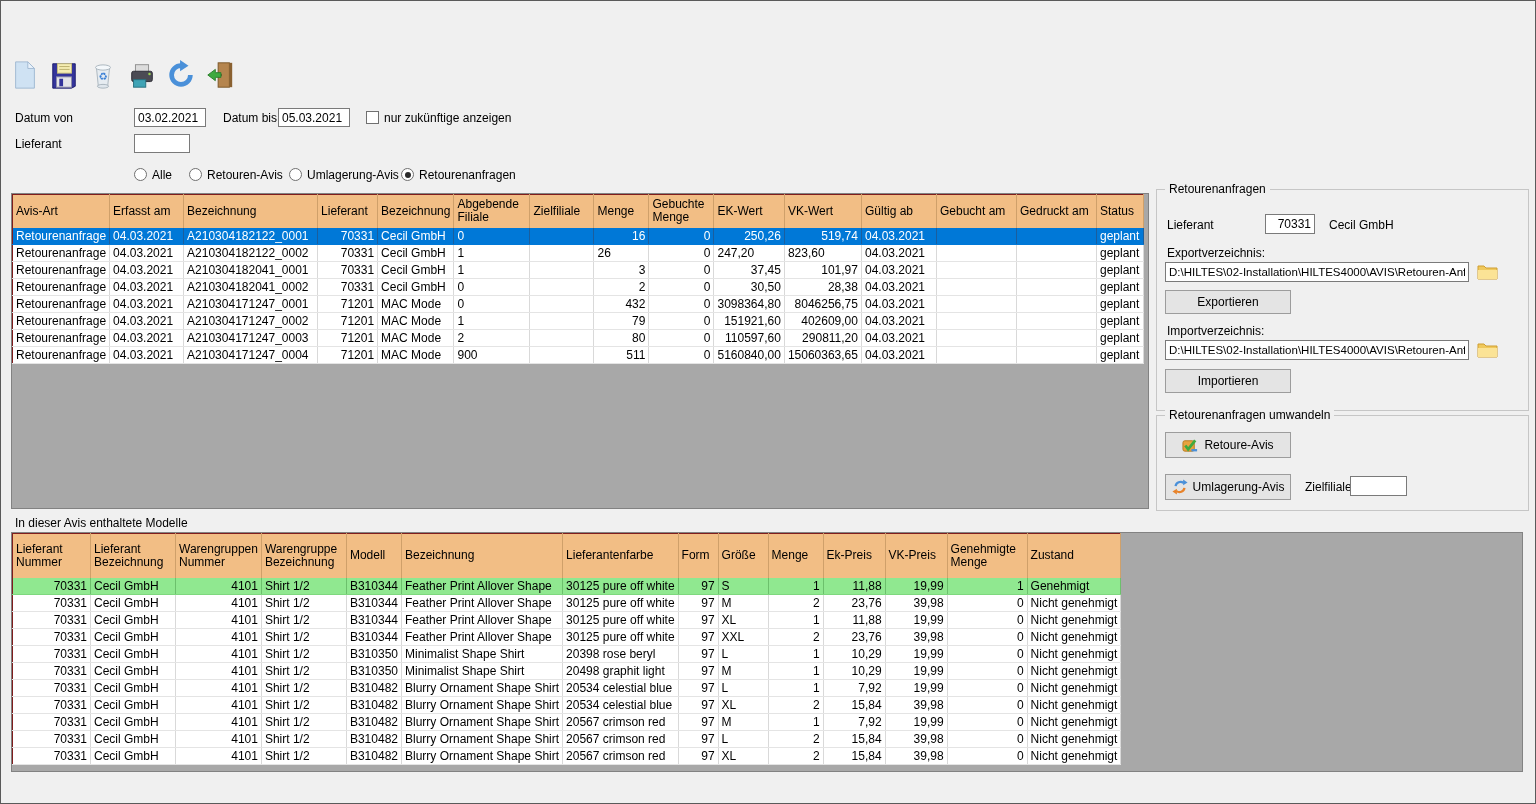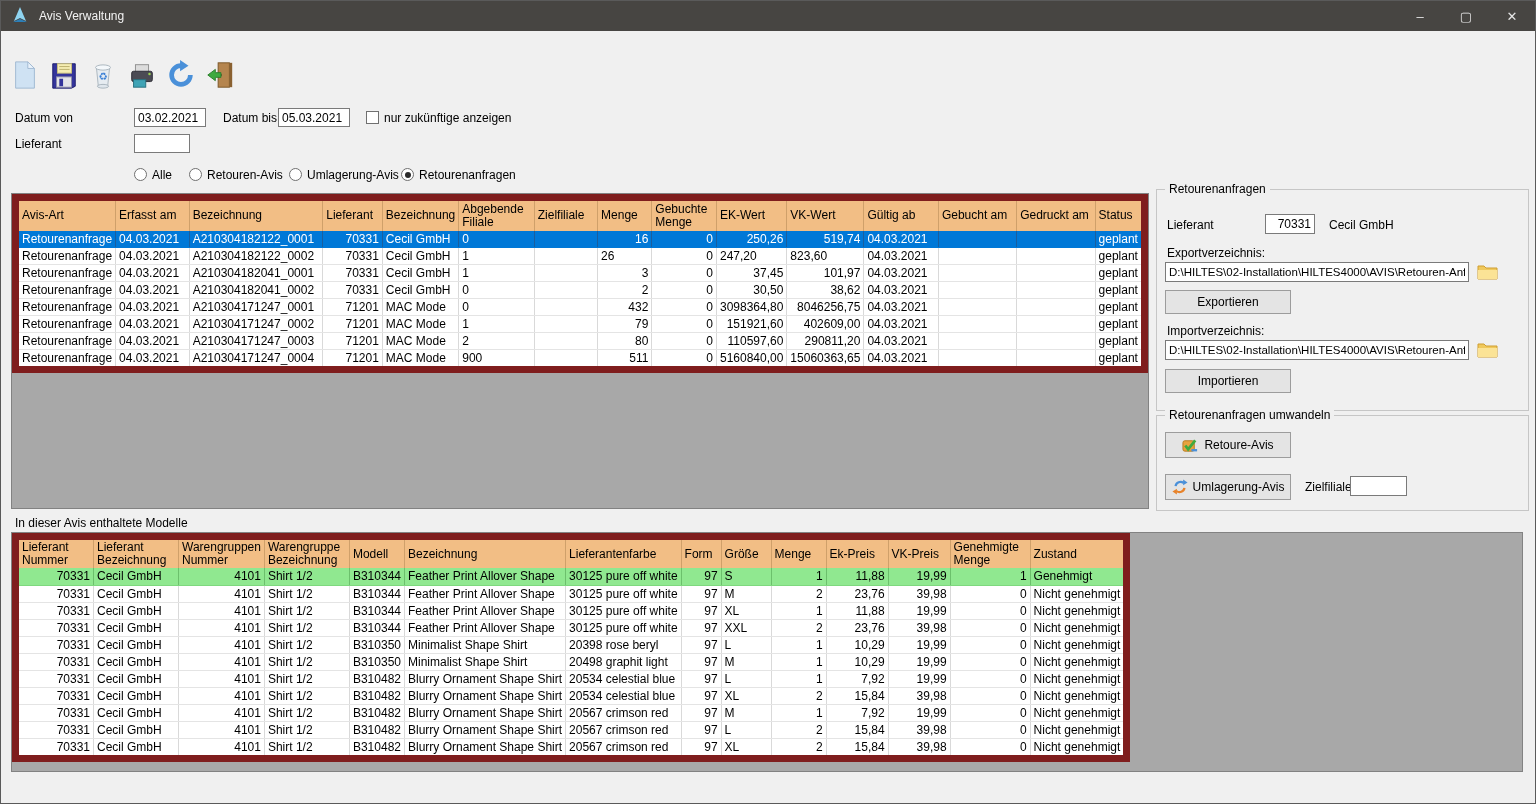--- a/index.html
+++ b/index.html
@@ -27,48 +27,36 @@
   .btn { position:absolute; background:#e4e4e4; border:1px solid #9c9c9c; font-family:"Liberation Sans", sans-serif; font-size:12px; display:flex; align-items:center; justify-content:center; gap:5px; }
   .check-ind { position:absolute; width:13px; height:13px; background:#fff; border:1px solid #707070; }
   .radio-ind { position:absolute; width:13px; height:13px; background:#fff; border:1px solid #707070; border-radius:50%; }
   .radio-ind.checked::after { content:""; position:absolute; left:2.5px; top:2.5px; width:6px; height:6px; border-radius:50%; background:#2b2b2b; }
   
   .groupbox { position:absolute; border:1px solid #c6c6c6; }
   .groupbox .legend { position:absolute; top:-8px; left:8px; background:#f0f0f0; padding:0 4px; white-space:nowrap; }
   .icon-btn { position:absolute; background:none; border:none; }
   
   .grid-wrap { position:absolute; background:#a8a8a8; border:1px solid #828282; overflow:hidden; }
-  table.grid { border-collapse:collapse; table-layout:fixed; background:#fff; font-size:12px; border:7px solid #7f1d1d; }
+  table.grid { border-collapse:collapse; table-layout:fixed; background:#fff; font-size:12px; border:1px solid #7f1d1d; }
   table.grid th { background:#F2BE85; font-weight:normal; text-align:left; padding:1px 3px; line-height:13px; vertical-align:middle; border-right:1px solid #cfa06a; overflow:hidden; }
   table.grid td { padding:0 3px; height:17px; line-height:16px; white-space:nowrap; overflow:hidden; border-right:1px solid #d9d9d9; border-bottom:1px solid #e4e4e4; }
   table.grid tr.selected td { background:#0078D7; color:#fff; border-right-color:#1a5e9e; border-bottom-color:#0078D7; }
   table.grid tr.approved td { background:#90E890; border-right-color:#6cc06c; border-bottom-color:#7ed87e; }
   .grid-main th { height:33px; }
-  .grid-models th { height:30px; }
+  .grid-models th { height:44px; }
   
   .statusbar { position:absolute; left:0; top:779px; right:0; height:23px; background:#f0f0f0; border-top:1px solid #d9d9d9; display:flex; align-items:stretch; padding:1px 0 1px 1px; gap:2px; }
   .status-cell { border:1px solid #d5d5d5; display:flex; align-items:center; padding:0 9px; white-space:nowrap; }
 </style>
 </head>
 <body>
 
 <div class="window">
 
-  <div class="titlebar">
-    <svg class="logo" viewBox="0 0 20 20">
-      <polygon points="10,1 16,15 10,12 4,15" fill="#8fd4f0"></polygon>
-      <polygon points="3,16 17,16 10,13" fill="#2c7fb8"></polygon>
-    </svg>
-    <span class="title">Avis Verwaltung</span>
-    <div class="win-controls">
-      <div class="win-btn">–</div>
-      <div class="win-btn">▢</div>
-      <div class="win-btn">✕</div>
-    </div>
-  </div>
 
 
   <div class="toolbar">
     <div class="tool-btn">
       <svg width="30" height="30" viewBox="0 0 32 32">
         <path d="M6 2 h13 l7 7 v21 h-20 z" fill="#cfe2f3" stroke="#9fb8d1"></path>
         <path d="M19 2 l7 7 h-7 z" fill="#eaf3fb" stroke="#9fb8d1"></path>
       </svg>
     </div>
     <div class="tool-btn">
@@ -226,21 +214,21 @@
             <td style="text-align: left;">Retourenanfrage</td>
             <td style="text-align: left;">04.03.2021</td>
             <td style="text-align: left;">A210304182041_0002</td>
             <td style="text-align: right;">70331</td>
             <td style="text-align: left;">Cecil GmbH</td>
             <td style="text-align: left;">0</td>
             <td style="text-align: left;"></td>
             <td style="text-align: right;">2</td>
             <td style="text-align: right;">0</td>
             <td style="text-align: right;">30,50</td>
-            <td style="text-align: right;">38,62</td>
+            <td style="text-align: right;">28,38</td>
             <td style="text-align: left;">04.03.2021</td>
             <td style="text-align: left;"></td>
             <td style="text-align: left;"></td>
             <td style="text-align: left;">geplant</td>
           </tr>
           <tr>
             <td style="text-align: left;">Retourenanfrage</td>
             <td style="text-align: left;">04.03.2021</td>
             <td style="text-align: left;">A210304171247_0001</td>
             <td style="text-align: right;">71201</td>

